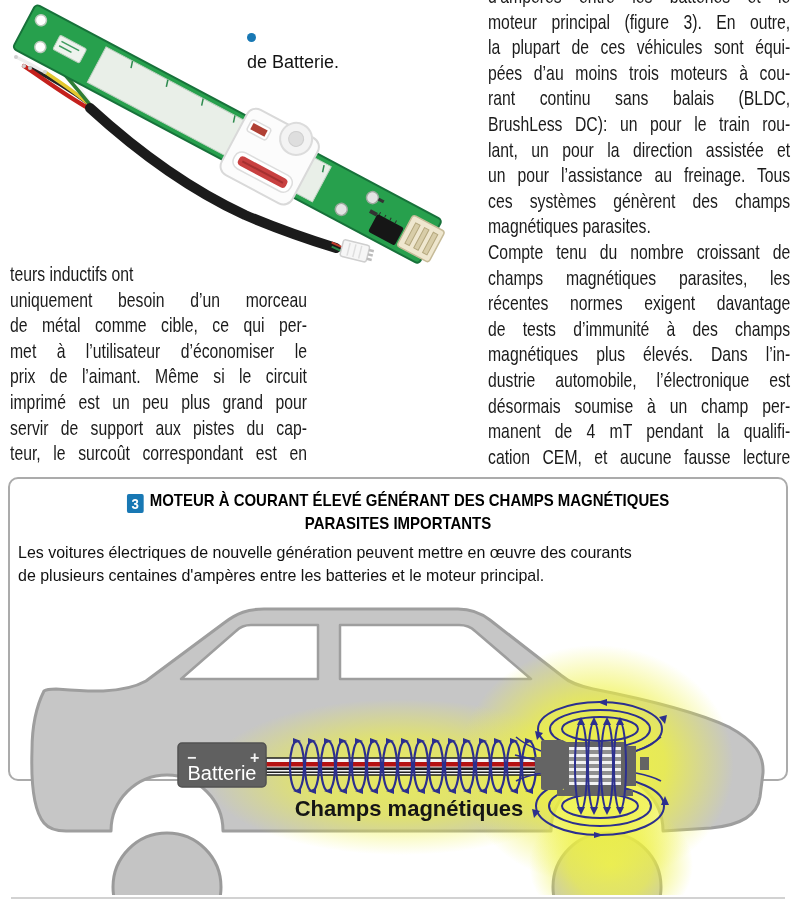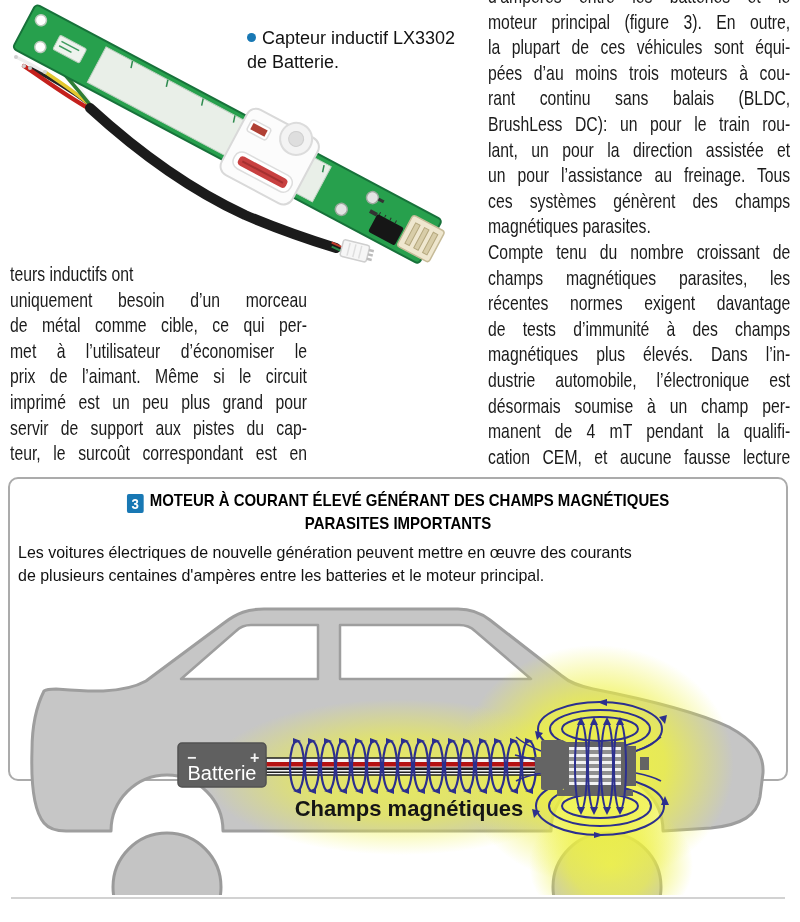--- a/index.html
+++ b/index.html
@@ -113,21 +113,21 @@
           <rect x="248" y="3" width="16" height="7" fill="#b04034"></rect>
           <rect x="247" y="33" width="64" height="18" rx="8" fill="#ffffff" stroke="#dddddd" stroke-width="1.5"></rect>
           <rect x="252" y="37" width="54" height="10" rx="4" fill="#c84040"></rect>
           <line x1="256" y1="42" x2="302" y2="42" stroke="#a53030" stroke-width="2"></line>
         </g>
       </g>
     </svg>
   </div>
 
   <p class="caption">
-    <span class="bullet"></span><span>Capteur inductif LX3302</span><br>
+    <span class="bullet"></span><br>
     <span>de Batterie.</span>
   </p>
 
   <div class="col col-left">
     <div class="jl ns">teurs inductifs ont</div>
     <div class="jl">uniquement besoin d’un morceau</div>
     <div class="jl">de métal comme cible, ce qui per-</div>
     <div class="jl">met à l’utilisateur d’économiser le</div>
     <div class="jl">prix de l’aimant. Même si le circuit</div>
     <div class="jl">imprimé est un peu plus grand pour</div>

